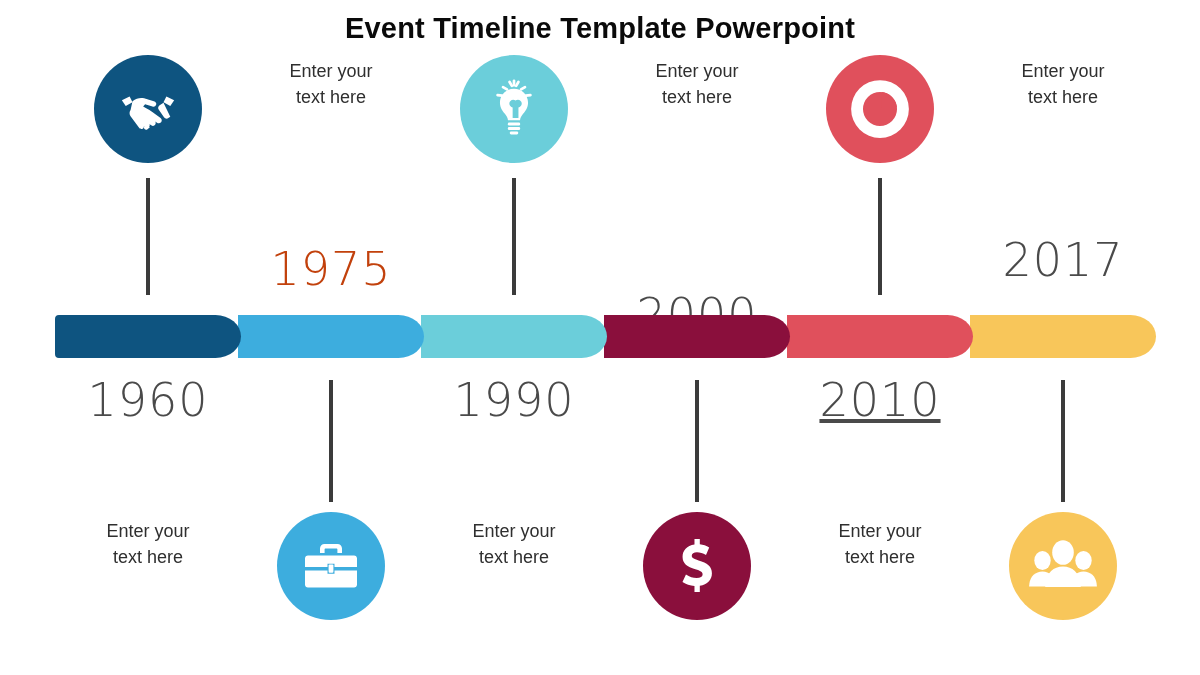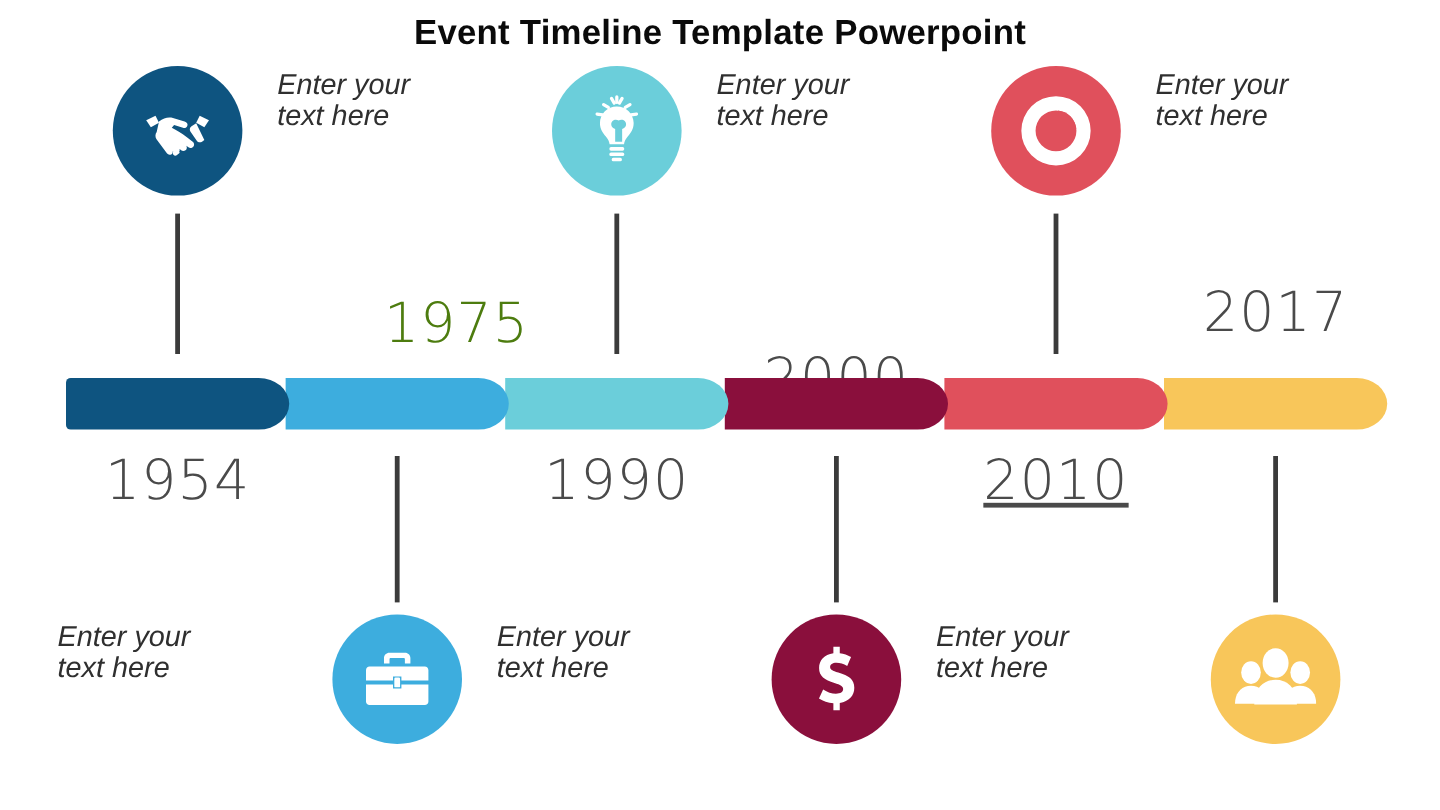--- a/index.html
+++ b/index.html
@@ -84,24 +84,24 @@
     font-size: 46px;
     color: #4a4a4a;
     letter-spacing: 1px;
     line-height: 52px;
   }
 
   
   .note {
     position: absolute;
     width: 200px;
-    font-size: 24px;
+    text-align: center;
+    font-size: 18px;
     color: #2f2f2f;
     line-height: 26px;
-    font-style: italic;
   }
 </style>
 </head>
 <body>
 
 <div id="slide">
 
   <div id="title">Event Timeline Template Powerpoint</div>
 
   <div id="bar">
@@ -124,40 +124,40 @@
                C40.3 46.1 40 47.8 38.8 48.8 C37.6 49.8 35.9 49.6 34.8 48.6 L33.6 47.5 C34.1 48.7 33.7 50.1 32.6 50.9
                C31.4 51.8 29.8 51.6 28.8 50.5 L27.8 49.5 C28 50.6 27.5 51.7 26.5 52.3 C25.2 53 23.6 52.6 22.8 51.4
                L14 39.5 C12.6 37.6 12.6 35 14 33.1 Z"></path>
       <path d="M48 25.5 L44 28 C42.5 29 42 31 43 32.5 L48.5 40.5 C49.5 42 51.5 42.4 53 41.4 L55 40 Z"></path>
       <path d="M22 39 L19.2 41.5 C18.2 42.4 18.1 43.9 19 44.9 C19.9 45.9 21.4 46 22.4 45.1 L25.2 42.6 Z"></path>
       <path d="M26.5 43.6 L23.8 46 C22.8 46.9 22.7 48.4 23.6 49.4 C24.5 50.4 26 50.5 27 49.6 L29.7 47.2 Z"></path>
       <path d="M31 47.5 L28.6 49.6 C27.7 50.4 27.6 51.8 28.4 52.7 C29.2 53.6 30.6 53.7 31.5 52.9 L33.9 50.8 Z"></path>
     </svg>
       </span>
     </div>
-    <div class="year" style="left: 38px; top: 374px; color: rgb(74, 74, 74);">1954</div>
+    <div class="year" style="left: 38px; top: 374px; color: rgb(74, 74, 74);">1960</div>
     <div class="note" style="left: 48px; top: 518px; color: rgb(47, 47, 47);">
       <div>Enter your</div>
       <div>text here</div>
     </div>
     <div class="connector" style="left: 329px; top: 380px; height: 122px; background: rgb(59, 59, 59);"></div>
     <div class="icon-circle" style="left: 277px; top: 512px; background: rgb(61, 173, 222);">
       <span>
         <svg width="64" height="64" viewBox="0 0 64 64" fill="#fff">
       <path d="M25.5 10 C23 10 21 12 21 14.5 L21 19 L25.6 19 L25.6 15.4 C25.6 14.8 26 14.4 26.6 14.4
                L37.4 14.4 C38 14.4 38.4 14.8 38.4 15.4 L38.4 19 L43 19 L43 14.5 C43 12 41 10 38.5 10 Z"></path>
       <path d="M9 21.5 C7.3 21.5 6 22.8 6 24.5 L6 33 L28.5 33 L28.5 29.8 L35.5 29.8 L35.5 33 L58 33
                L58 24.5 C58 22.8 56.7 21.5 55 21.5 Z"></path>
       <path d="M6 36.5 L6 50.5 C6 52.2 7.3 53.5 9 53.5 L55 53.5 C56.7 53.5 58 52.2 58 50.5 L58 36.5
                L35.5 36.5 L35.5 39.7 L28.5 39.7 L28.5 36.5 Z"></path>
       <rect x="29.6" y="30.6" width="4.8" height="8.2" rx="1"></rect>
     </svg>
       </span>
     </div>
-    <div class="year" style="left: 221px; top: 243px; color: #4d7c0f; text-align: right;">1975</div>
+    <div class="year" style="left: 221px; top: 243px; color: #c2410c;">1975</div>
     <div class="note" style="left: 231px; top: 58px; color: rgb(47, 47, 47);">
       <div>Enter your</div>
       <div>text here</div>
     </div>
     <div class="connector" style="left: 512px; top: 178px; height: 117px; background: rgb(59, 59, 59);"></div>
     <div class="icon-circle" style="left: 460px; top: 55px; background: rgb(107, 206, 218);">
       <span>
         <svg width="62" height="62" viewBox="0 0 64 64" fill="#fff">
       <path d="M32 11 C24 11 17.5 17.4 17.5 25.3 C17.5 30.5 20 33.8 22.6 37 C24.5 39.4 25.5 41.2 25.8 43.6
                L38.2 43.6 C38.5 41.2 39.5 39.4 41.4 37 C44 33.8 46.5 30.5 46.5 25.3 C46.5 17.4 40 11 32 11 Z

